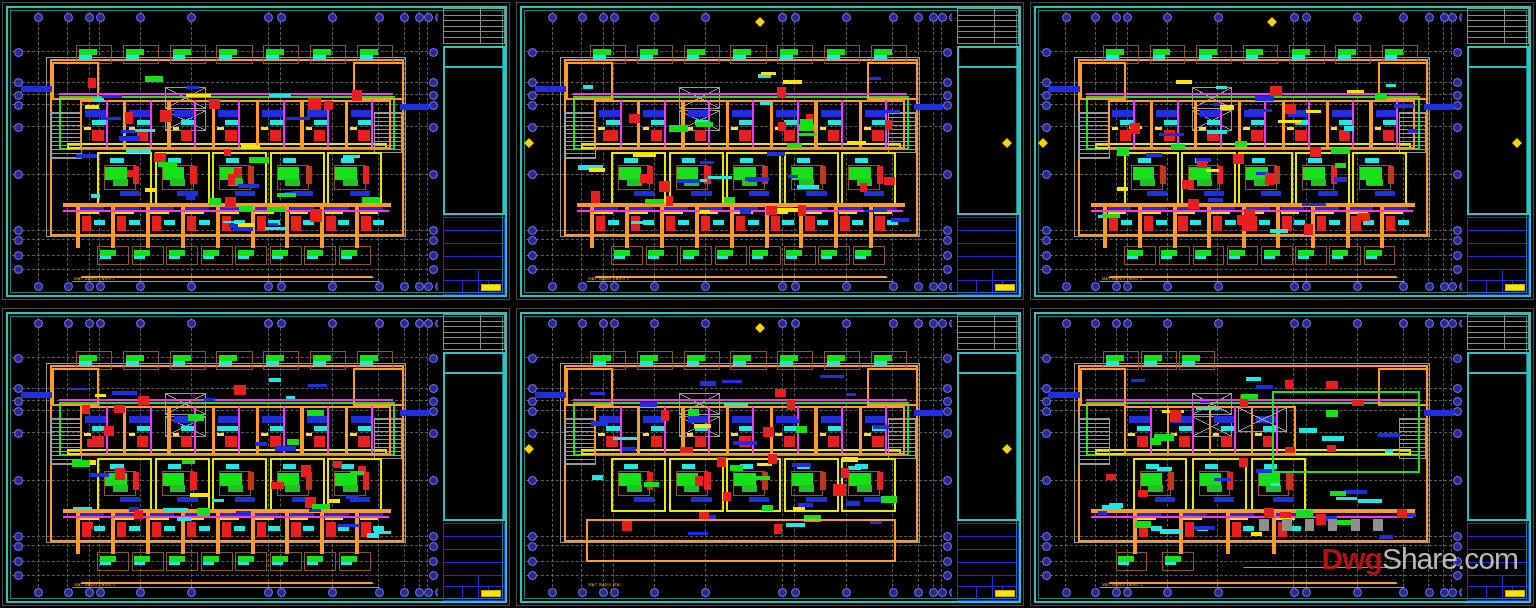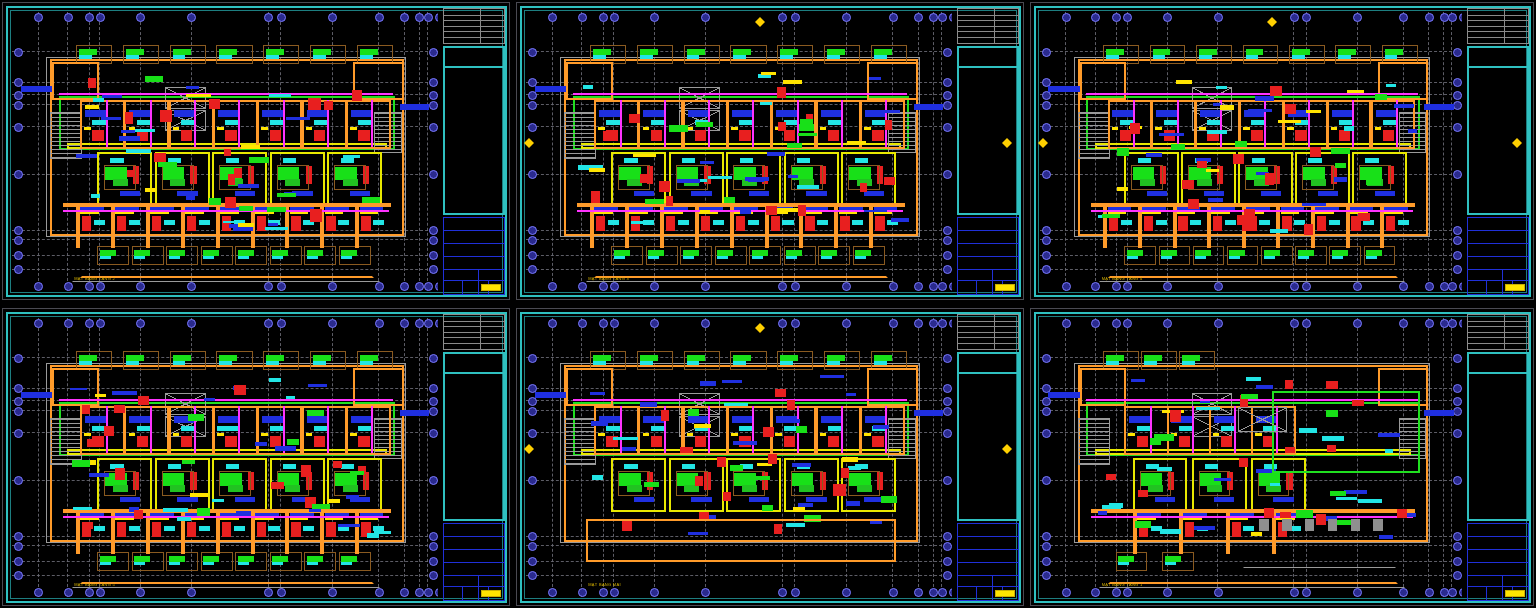--- a/index.html
+++ b/index.html
@@ -1948,13 +1948,16 @@
         <div class="f f-green" style="left:132.71432619184256px;top:63.807103146286686px;width:18.006397337995466px;height:5.9348681907509455px;"></div>
         <div class="f f-green" style="left:255.11245334610345px;top:194.67872611650265px;width:19.234327274568376px;height:5.683359850543084px;"></div>
         <div class="f f-green" style="left:196.53376360058783px;top:185.69700347025878px;width:12.324759557895362px;height:6.90757789953472px;"></div>
         <div class="f f-green" style="left:265.47884445682166px;top:180.54703365535474px;width:18.558231644488867px;height:4.9381260369331565px;"></div>
         <div class="f f-green" style="left:145.8378738704324px;top:149.66677568477576px;width:19.412453048966825px;height:5.226678221039939px;"></div>
         <div class="f f-green" style="left:227.05273939177394px;top:194.3713533359114px;width:13.76590983624011px;height:4.613437775696162px;"></div>
       </div>
       <div class="planlabel" style="left: 74.24px; top: 276.33px;">MẶT BẰNG TẦNG 2</div>
     </div>
 
+  <div class="wm">
+    <span class="a">Dwg</span><span class="b">Share.com</span>
+  </div>
 </div>
 
 </body></html>

